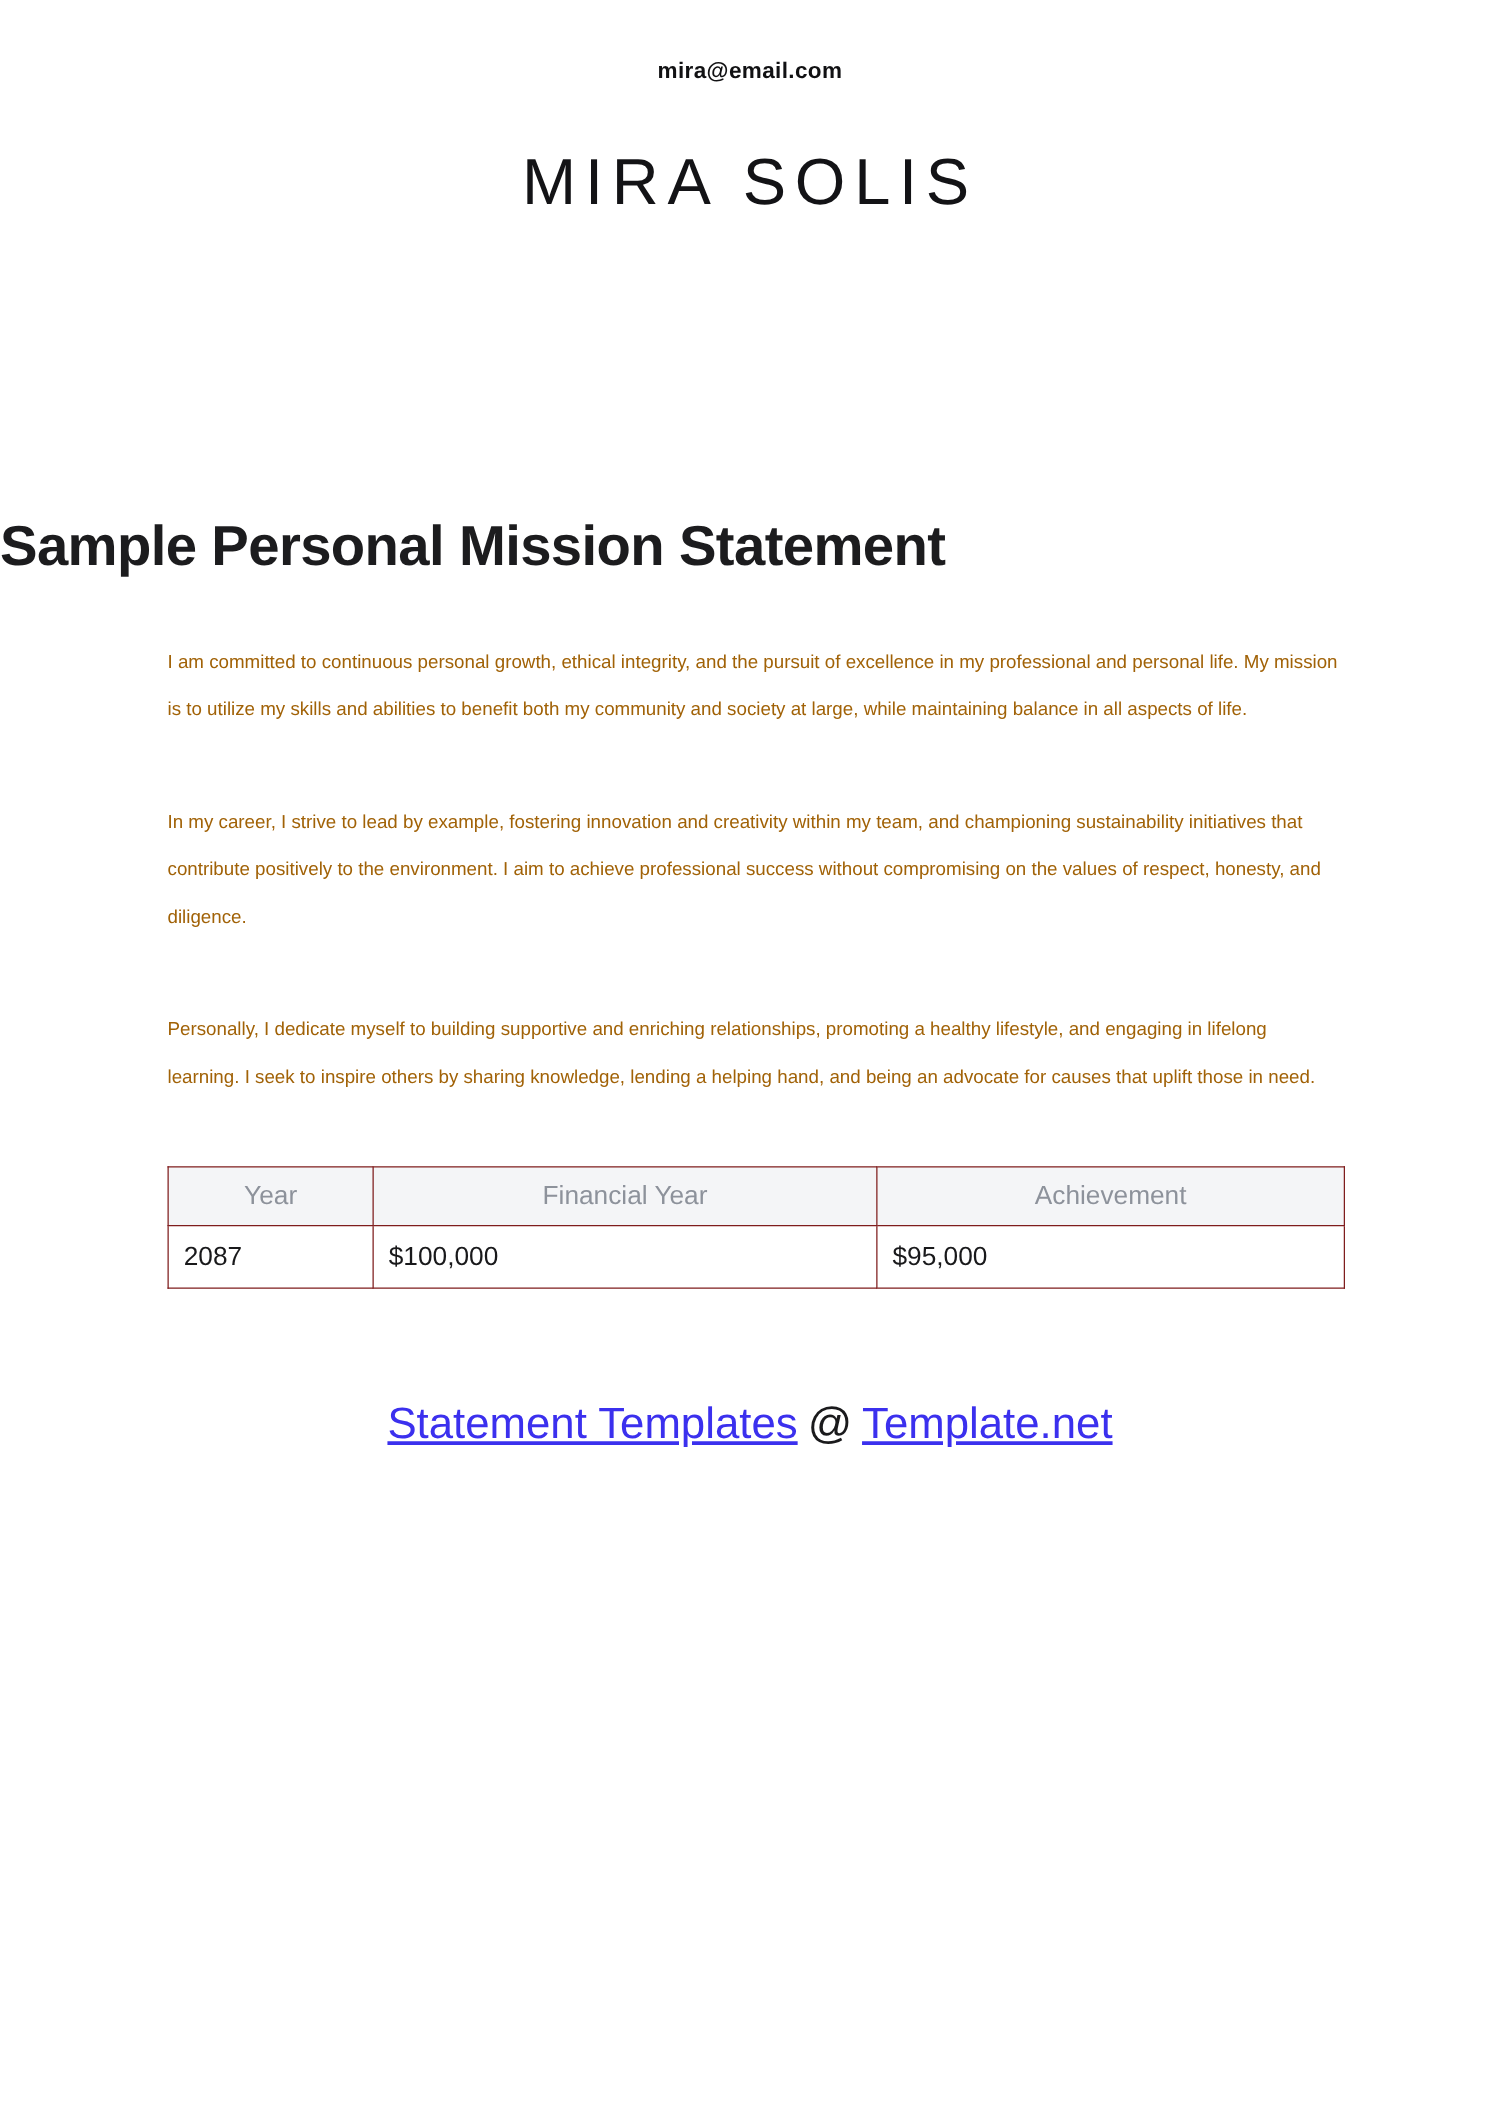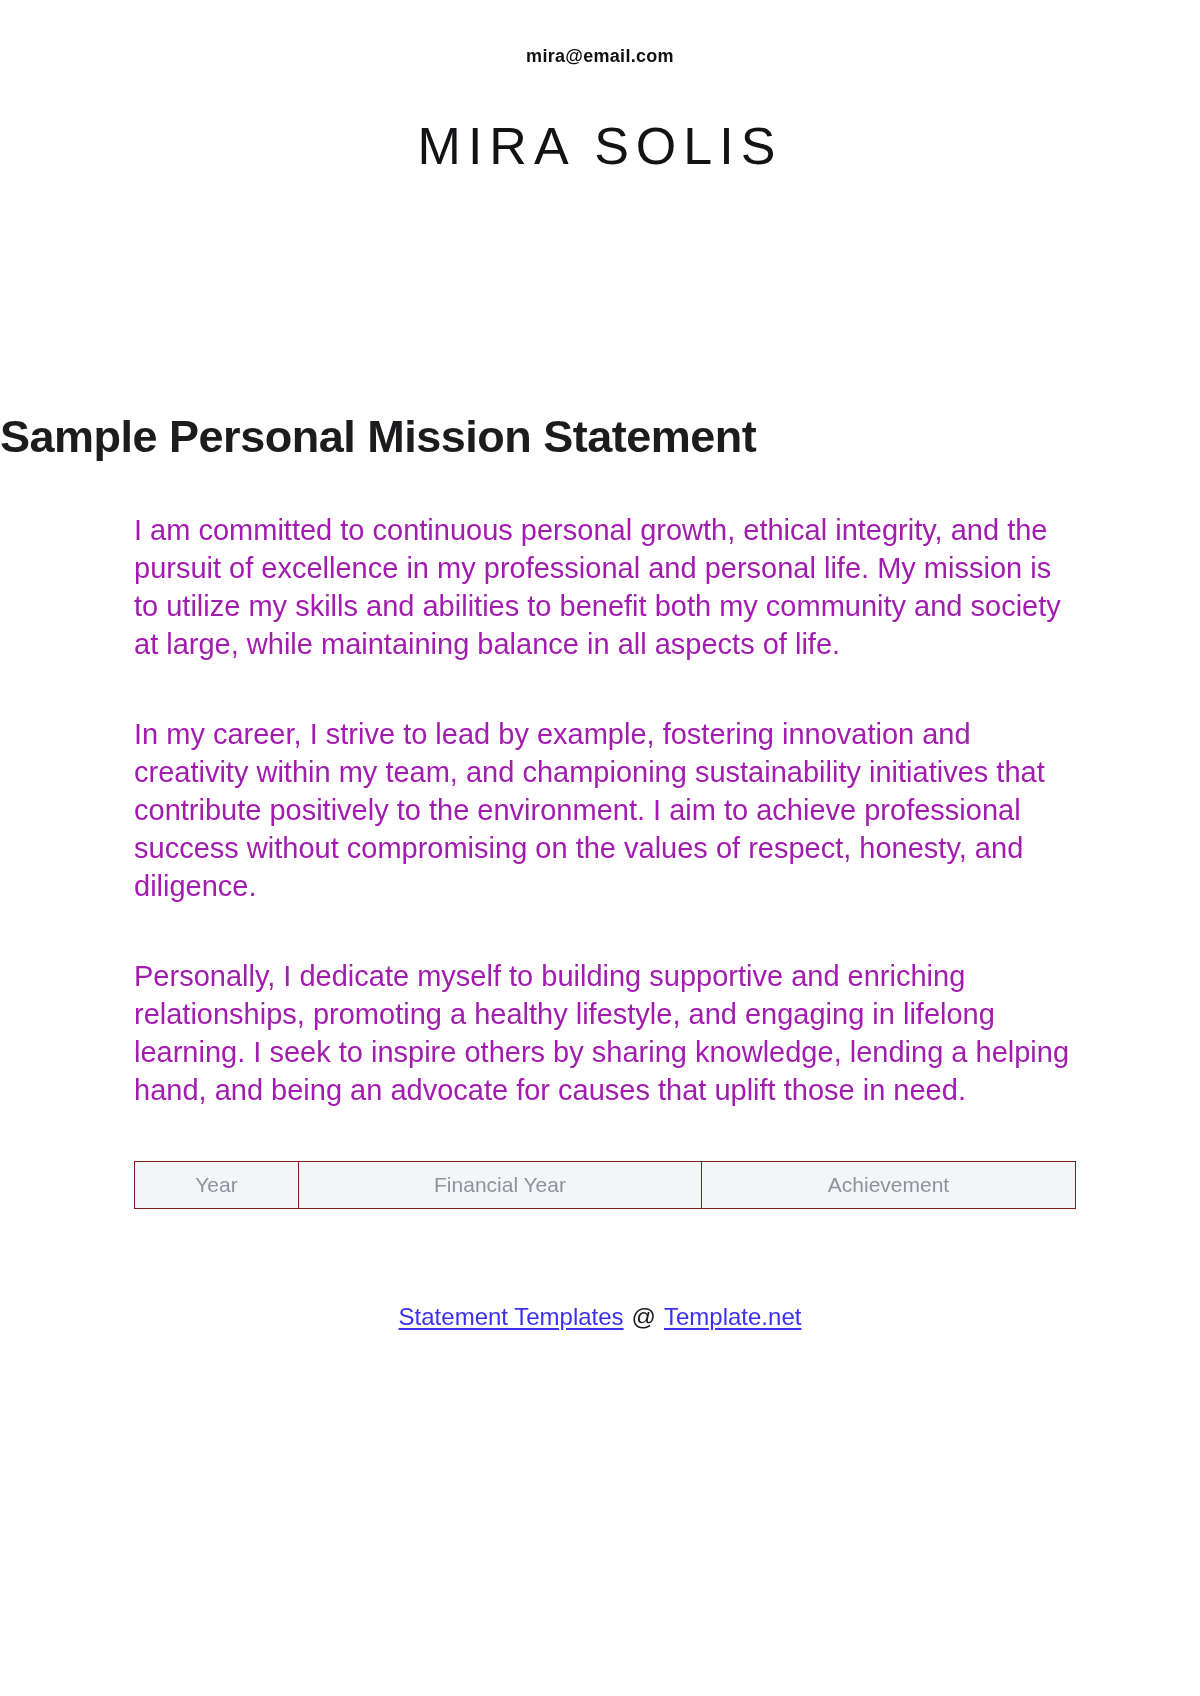--- a/index.html
+++ b/index.html
@@ -42,24 +42,24 @@
     font-weight: 700;
     letter-spacing: -0.5px;
     color: #1c1c1e;
   }
   .content {
     width: 941px;
     margin-left: 134px;
     margin-top: 44px;
   }
   .content p {
-    font-size: 29px;
+    font-size: 15px;
     line-height: 38px;
     font-weight: 400;
-    color: #a21caf;
+    color: #a16207;
     margin-bottom: 52px;
   }
   table.goals {
     width: 941px;
     border-collapse: collapse;
     margin-top: 48px;
     table-layout: fixed;
   }
   table.goals th, table.goals td {
     border: 1px solid #7f1d1d;
@@ -81,21 +81,21 @@
     text-align: left;
     vertical-align: middle;
     padding-left: 12px;
   }
   .col-year { width: 164px; }
   .col-goal { width: 403px; }
   .col-achv { width: 374px; }
   .doc-footer {
     margin-top: 90px;
     text-align: center;
-    font-size: 24px;
+    font-size: 35px;
     line-height: 36px;
     color: #1a1a1c;
   }
   .doc-footer a {
     color: #3b30ee;
     text-decoration: underline;
     text-underline-offset: 3px;
   }
   .footer-sep { margin: 0 8px; }
 </style>
@@ -126,20 +126,25 @@
         <col class="col-achv">
       </colgroup>
       <thead>
         <tr>
           <th>Year</th>
           <th>Financial Year</th>
           <th>Achievement</th>
         </tr>
       </thead>
       <tbody>
+        <tr>
+          <td>2087</td>
+          <td>$100,000</td>
+          <td>$95,000</td>
+        </tr>
       </tbody>
     </table>
 
   </main>
 
   <footer class="doc-footer">
     <a href="#">Statement Templates</a><span class="footer-sep">@</span><a href="#">Template.net</a>
   </footer>
 
 </div>

